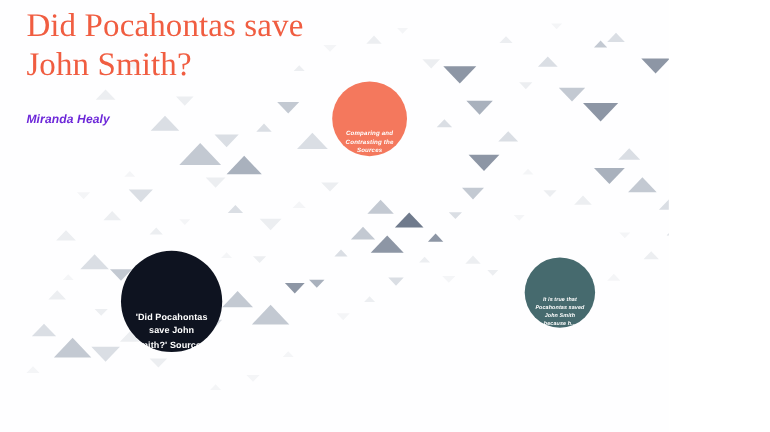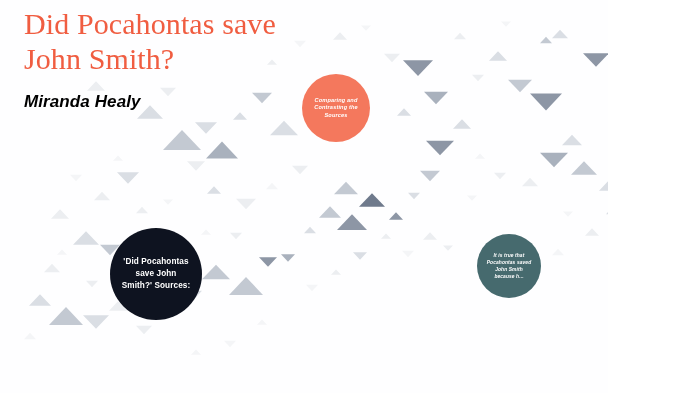--- a/index.html
+++ b/index.html
@@ -23,35 +23,35 @@
   .deck-title{
     font-family:"Liberation Serif", serif;
     font-size:30px;
     line-height:1.17;
     font-weight:400;
     color:#f05d41;
     margin:0;
     letter-spacing:0.1px;
   }
   .deck-author{
-    margin:16px 0 0 0;
+    margin:27px 0 0 0;
     font-family:"Liberation Sans", sans-serif;
-    font-size:17px;
+    font-size:11px;
     font-weight:bold;
     font-style:italic;
-    color:#000000;
+    color:#6d28d9;
     letter-spacing:0.1px;
   }
 
   
   .node{
     position:absolute;
     border-radius:50%;
     display:flex;
-    align-items:center;
+    align-items:flex-end;
     justify-content:center;
     text-align:center;
     box-sizing:border-box;
     z-index:15;
     cursor:pointer;
   }
   .node-label{
     color:#ffffff;
     font-weight:bold;
     font-style:italic;

